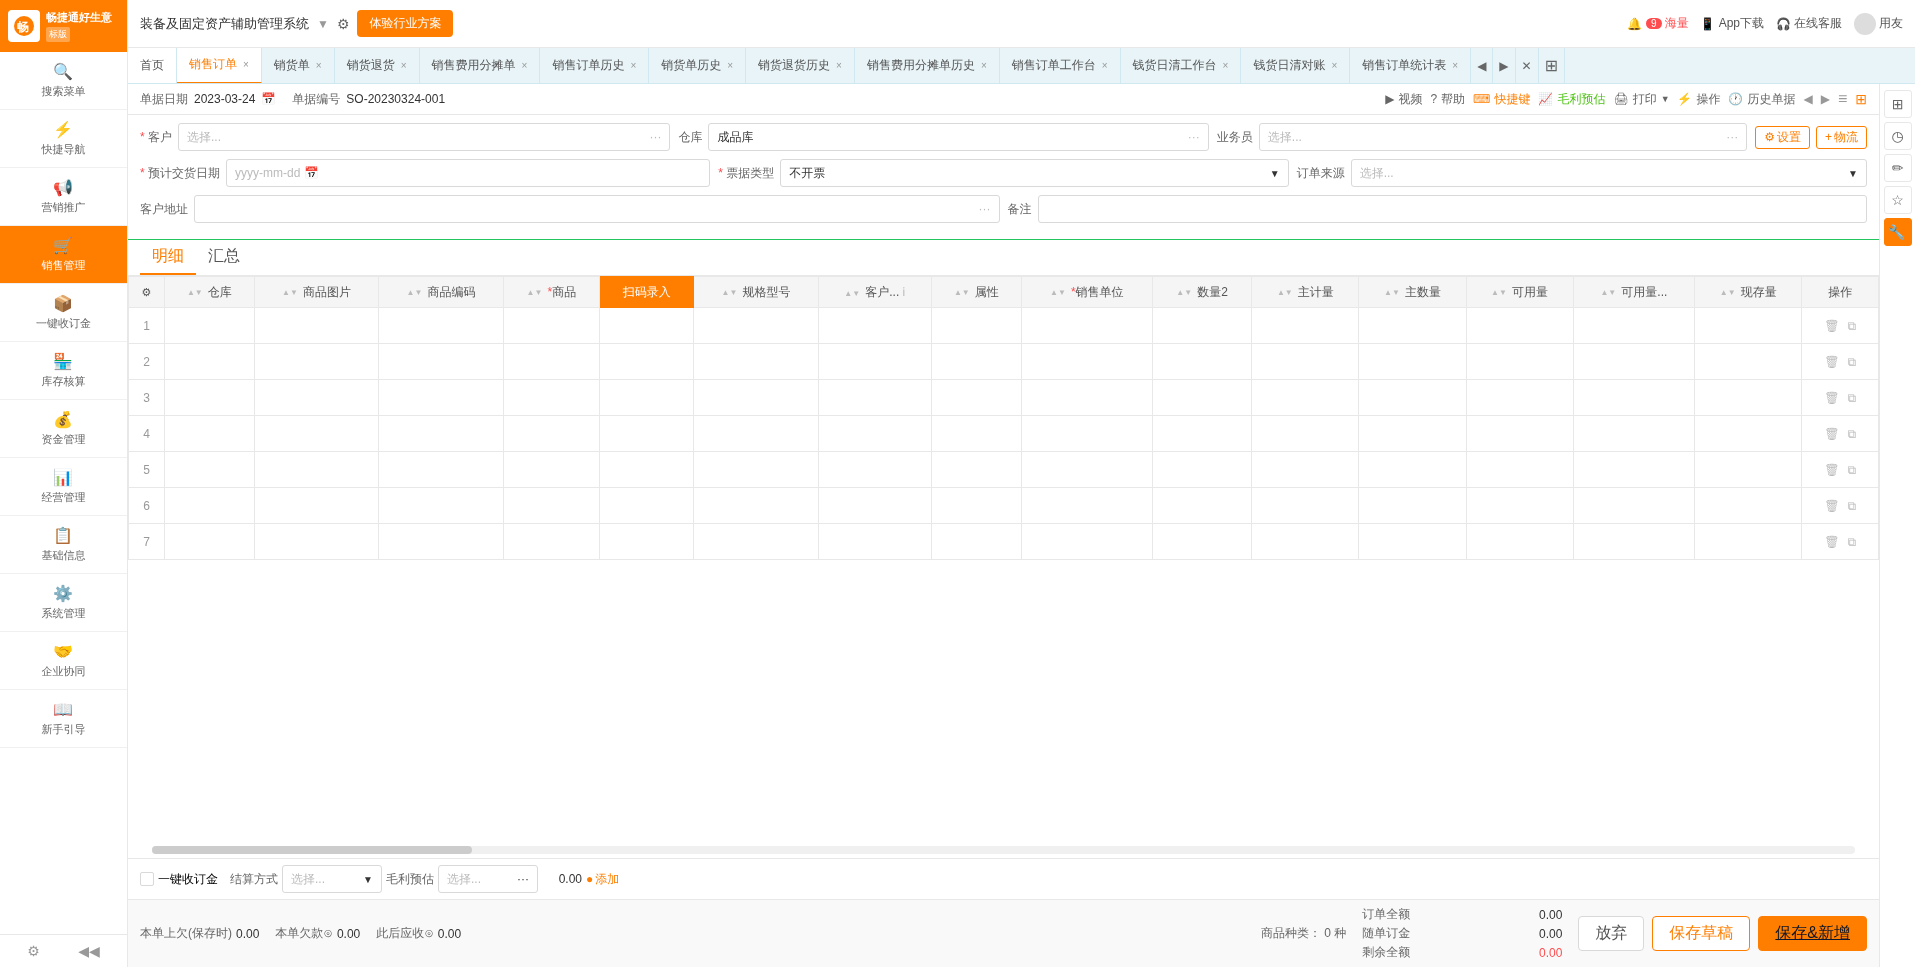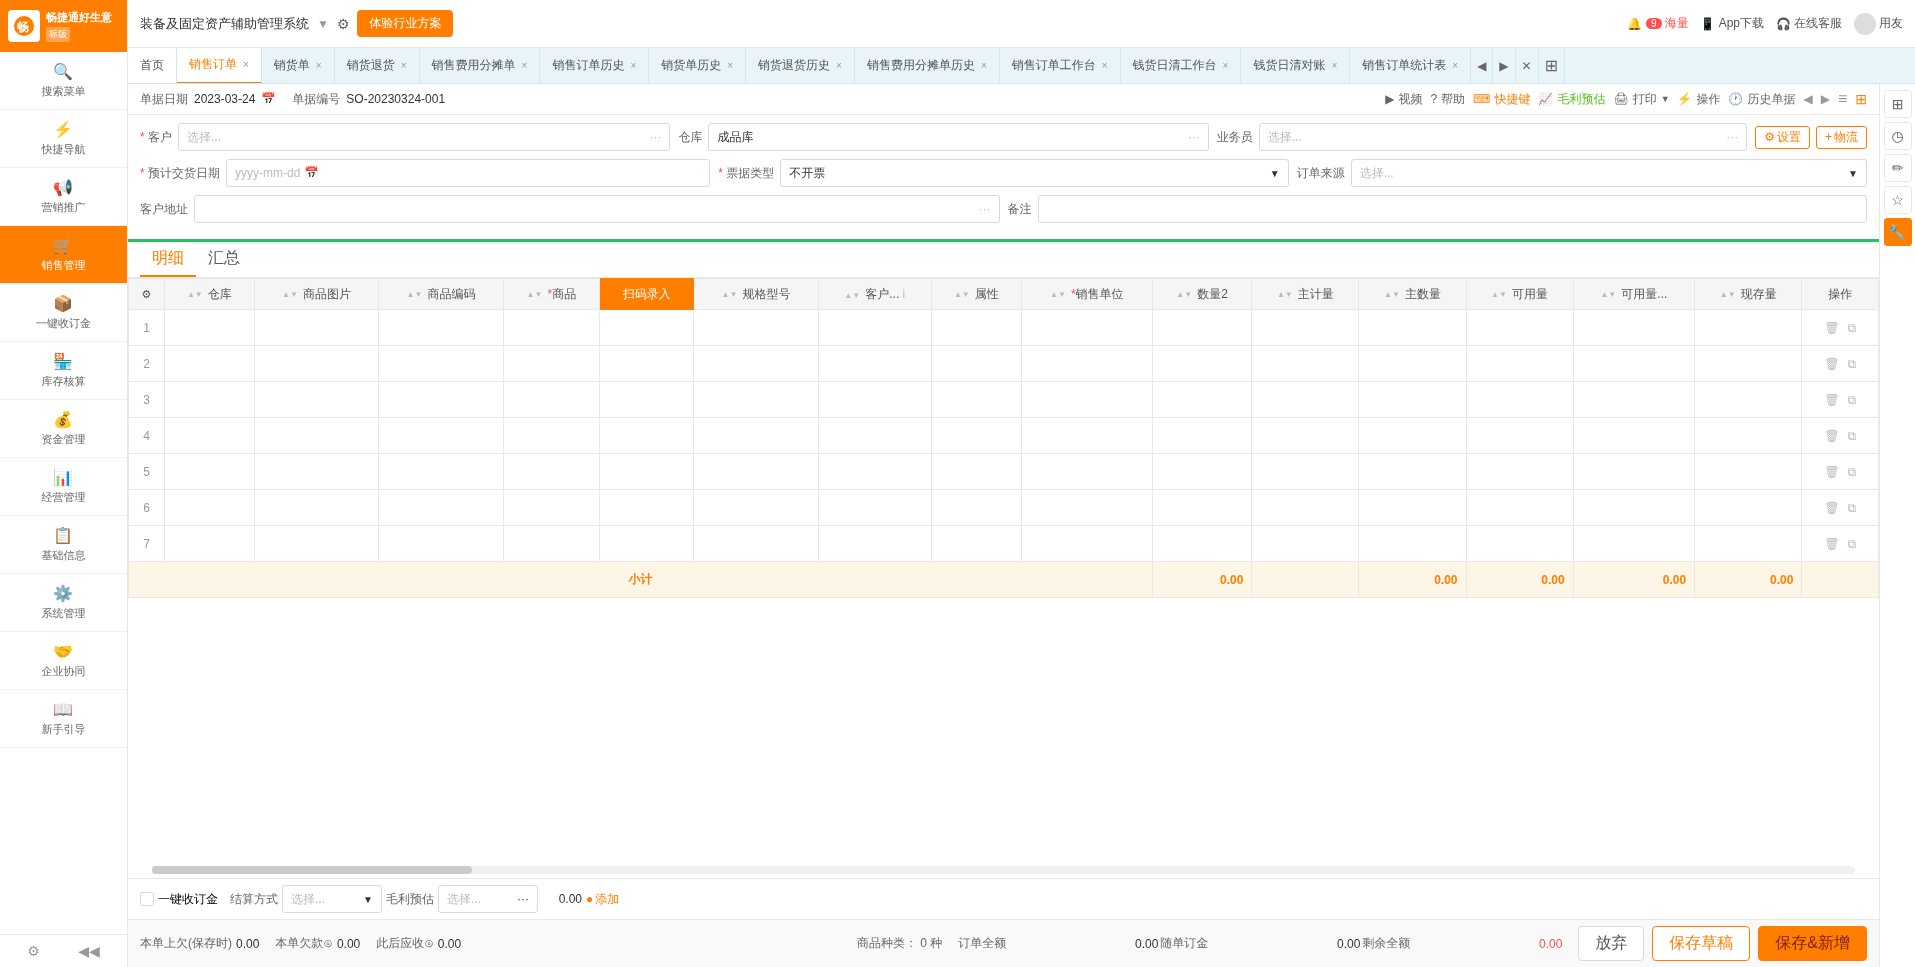--- a/index.html
+++ b/index.html
@@ -56,21 +56,21 @@
     .header-action { display: flex; align-items: center; gap: 4px; color: #666; cursor: pointer; font-size: 12px; }
     .header-action.orange { color: #ff7e00; }
     .header-action.green { color: #52c41a; }
 
     
     .right-sidebar { width: 36px; background: #fff; border-left: 1px solid #e8e8e8; display: flex; flex-direction: column; align-items: center; padding: 6px 0; gap: 4px; flex-shrink: 0; }
     .right-btn { width: 28px; height: 28px; display: flex; align-items: center; justify-content: center; cursor: pointer; color: #666; border: 1px solid #e8e8e8; border-radius: 3px; font-size: 14px; }
     .right-btn.orange-bg { background: #ff7e00; color: #fff; border-color: #ff7e00; }
 
     
-    .form-body { padding: 8px 12px; border-bottom: 3px solid #22c55e; flex-shrink: 0; }
+    .form-body { padding: 8px 12px; border-bottom: 1px solid #22c55e; flex-shrink: 0; }
     .form-row { display: flex; align-items: center; gap: 8px; margin-bottom: 8px; }
     .field-group { display: flex; align-items: center; gap: 6px; flex: 1; }
     .field-label { color: #666; white-space: nowrap; }
     .field-label.required::before { content: '* '; color: #ff4d4f; }
     .field-input { border: 1px solid #d9d9d9; border-radius: 3px; padding: 3px 8px; color: #333; min-width: 120px; height: 28px; display: flex; align-items: center; gap: 4px; background: #fff; }
     .field-input.placeholder { color: #bbb; }
     .field-input .dots { color: #bbb; margin-left: auto; }
     .field-select { border: 1px solid #d9d9d9; border-radius: 3px; padding: 3px 8px; color: #333; min-width: 120px; height: 28px; display: flex; align-items: center; justify-content: space-between; background: #fff; cursor: pointer; }
     .calendar-icon { color: #bbb; cursor: pointer; }
 
@@ -95,31 +95,31 @@
     .footer-payment { padding: 6px 12px; border-top: 1px solid #e8e8e8; display: flex; align-items: center; gap: 4px; background: #fff; flex-shrink: 0; }
     .checkbox { width: 14px; height: 14px; border: 1px solid #d9d9d9; border-radius: 2px; display: inline-block; cursor: pointer; }
     .add-btn { color: #ff7e00; cursor: pointer; display: flex; align-items: center; gap: 2px; }
 
     .footer-bottom { padding: 6px 12px; border-top: 1px solid #e8e8e8; display: flex; align-items: center; justify-content: space-between; background: #f9f9f9; flex-shrink: 0; }
     .footer-bottom-left { display: flex; align-items: center; gap: 16px; }
     .footer-stats { display: flex; align-items: center; gap: 4px; }
     .footer-stats .label { color: #666; }
     .footer-stats .value { color: #333; font-weight: 500; }
 
-    .footer-bottom-right { display: flex; align-items: flex-start; gap: 2px; min-width: 200px; }
+    .footer-bottom-right { display: flex; align-items: flex-start; flex-direction: column; gap: 2px; min-width: 200px; }
     .amount-row { display: flex; justify-content: space-between; align-items: center; width: 200px; }
     .amount-row .alabel { color: #666; }
     .amount-row .avalue { color: #333; font-weight: 500; }
     .amount-row .avalue.red { color: #ff4d4f; }
 
     .action-buttons { display: flex; align-items: center; gap: 8px; }
     .btn { padding: 6px 16px; border-radius: 4px; cursor: pointer; font-size: 16px; border: 1px solid; }
     .btn-discard { border-color: #d9d9d9; background: #fff; color: #555; }
     .btn-draft { border-color: #ff7e00; background: #fff; color: #ff7e00; }
-    .btn-save { border-color: #ff7e00; background: #ff7e00; color: #7f1d1d; }
+    .btn-save { border-color: #ff7e00; background: #ff7e00; color: #0f172a; text-decoration: underline; }
 
     .scrollbar-track { height: 8px; background: #f0f0f0; border-radius: 4px; margin: 0 12px; }
     .scrollbar-thumb { width: 320px; height: 8px; background: #ccc; border-radius: 4px; }
 
     .setting-btn { color: #ff7e00; display: flex; align-items: center; gap: 2px; cursor: pointer; font-size: 12px; border: 1px solid #ff7e00; border-radius: 3px; padding: 2px 8px; }
     .add-item-btn { color: #ff7e00; display: flex; align-items: center; gap: 2px; cursor: pointer; font-size: 12px; border: 1px solid #ff7e00; border-radius: 3px; padding: 2px 8px; }
 
     .goods-count { color: #666; cursor: pointer; }
 
     .table-action-icon { color: #bbb; cursor: pointer; margin: 0 2px; }
@@ -652,30 +652,20 @@
               <td></td>
                 <td></td>
                 <td></td>
               <td>
                   <div class="op-cell">
                     <span class="table-action-icon">🗑</span>
                     <span class="table-action-icon">⧉</span>
                   </div>
                 </td>
             </tr>
-            <tr class="subtotal-row">
-              <td colspan="10" style="text-align:center;color:#ff7e00;font-weight:bold;">小计</td>
-              <td style="color:#ff7e00;font-weight:bold;text-align:right;">0.00</td>
-              <td></td>
-              <td style="color:#ff7e00;font-weight:bold;text-align:right;">0.00</td>
-              <td style="color:#ff7e00;font-weight:bold;text-align:right;">0.00</td>
-              <td style="color:#ff7e00;font-weight:bold;text-align:right;">0.00</td>
-              <td style="color:#ff7e00;font-weight:bold;text-align:right;">0.00</td>
-              <td></td>
-            </tr>
           </tbody>
         </table>
       </div>
 
       <div style="padding:4px 12px;">
         <div class="scrollbar-track">
           <div class="scrollbar-thumb"></div>
         </div>
       </div>
 

